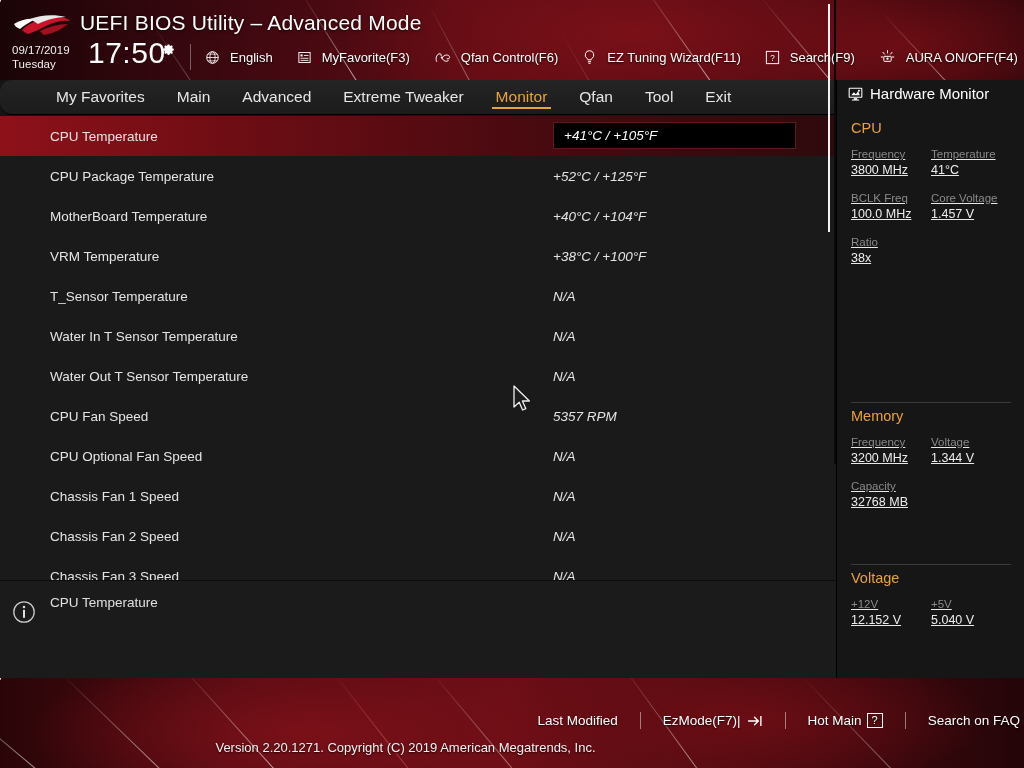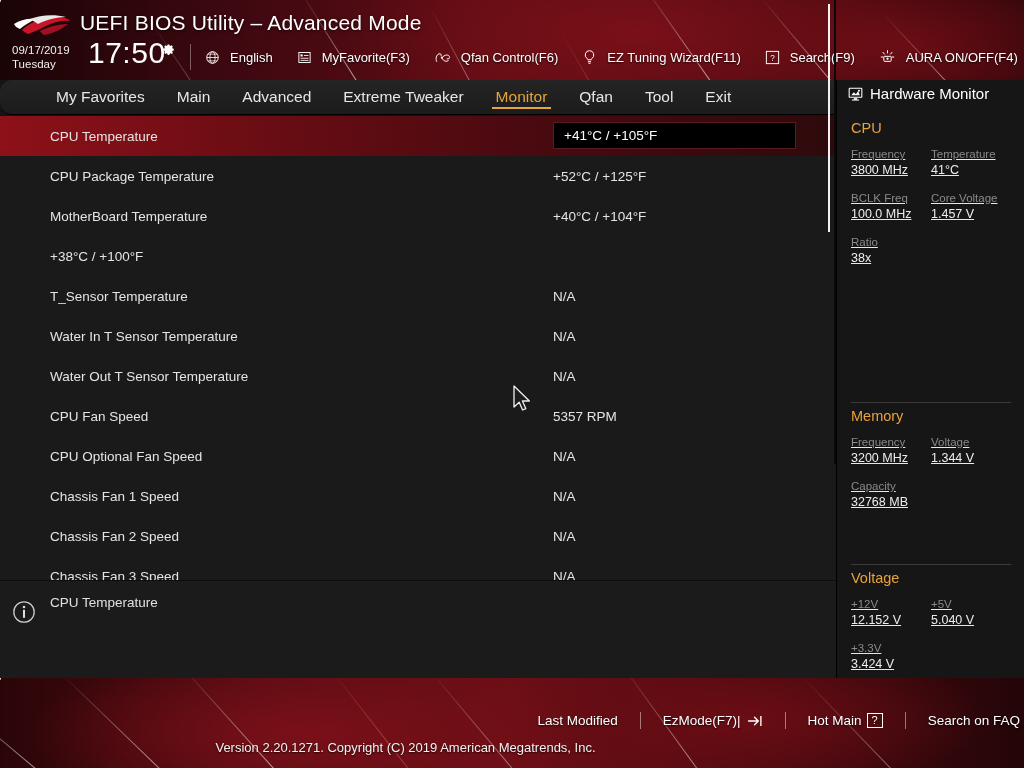--- a/index.html
+++ b/index.html
@@ -78,21 +78,21 @@
     background:#1a1a1a; overflow:hidden;
   }
   .row {
     position:relative; height:40px; display:flex; align-items:center;
     padding-left:50px;
   }
   .row.selected {
     background:linear-gradient(90deg,#8d1119 0%, #6e0d14 28%, #4a0a10 62%, #2e0a0c 100%);
   }
   .row .lbl { font-size:13.5px; color:#e4e4e4; flex:none; width:503px; }
-  .row .val { font-size:13.5px; color:#e4e4e4; }
+  .row .val { font-size:13.5px; color:#e4e4e4;font-style:italic; }
   .row.selected .val {
     position:absolute; left:553px; top:6px; width:243px; height:27px;
     background:#000000; border:1px solid #5a1a1e;
     display:flex; align-items:center; padding-left:10px; color:#ffffff;
   }
   .scrollbar-track {
     position:absolute; left:826px; top:0; width:6px; height:464px;
   }
   .scrollbar-thumb {
     position:absolute; left:828px; top:4px; width:2px; height:228px;
@@ -283,20 +283,21 @@
       </div>
       <div class="row">
         <div class="lbl">CPU Package Temperature</div>
         <div class="val">+52°C / +125°F</div>
       </div>
       <div class="row">
         <div class="lbl">MotherBoard Temperature</div>
         <div class="val">+40°C / +104°F</div>
       </div>
       <div class="row">
+        <div class="lbl">VRM Temperature</div>
         <div class="val">+38°C / +100°F</div>
       </div>
       <div class="row">
         <div class="lbl">T_Sensor Temperature</div>
         <div class="val">N/A</div>
       </div>
       <div class="row">
         <div class="lbl">Water In T Sensor Temperature</div>
         <div class="val">N/A</div>
       </div>
@@ -395,24 +396,20 @@
           <div class="hw-head">Voltage</div>
           <div class="hw-grid">
             <div class="hw-cell">
               <div class="hw-k">+12V</div>
               <div class="hw-v">12.152 V</div>
             </div>
             <div class="hw-cell">
               <div class="hw-k">+5V</div>
               <div class="hw-v">5.040 V</div>
             </div>
-            <div class="hw-cell full">
-              <div class="hw-k">+3.3V</div>
-              <div class="hw-v">3.424 V</div>
-            </div>
           </div>
         </div>
         <div class="hw-div" style="top: 322px;"></div>
         <div class="hw-div" style="top: 484px;"></div>
       </div>
   </div>
 
   <div class="footer">
     <div class="ft-streak" style="left:-60px; top:10px; width:300px; transform:rotate(40deg);"></div>
     <div class="ft-streak" style="left:60px; top:-6px; width:260px; transform:rotate(44deg); opacity:.75;"></div>

